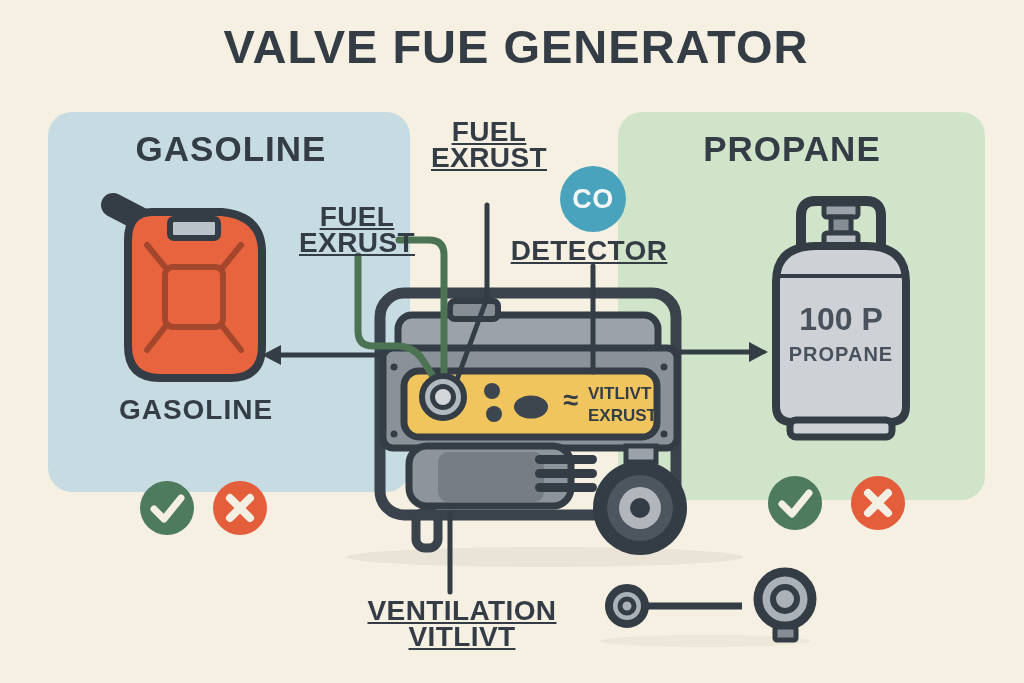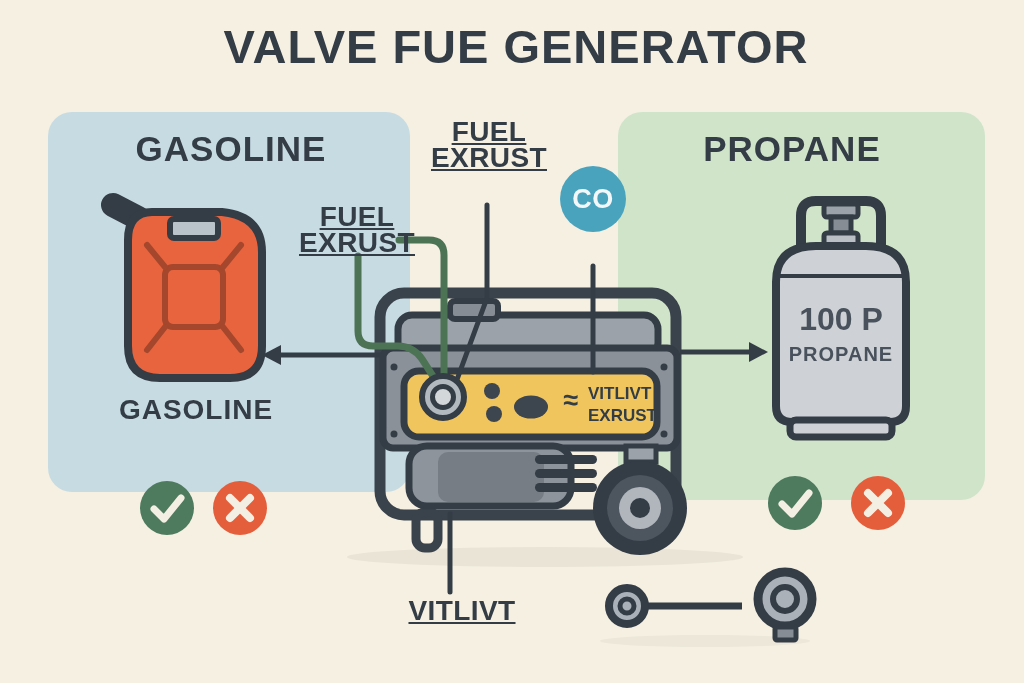--- a/index.html
+++ b/index.html
@@ -151,24 +151,26 @@
   </div>
 
   <div class="label lbl" style="left:357px;top:204px;">
     <div>FUEL</div>
     <div>EXRUST</div>
   </div>
 
   <div class="co-badge">
     <span>CO</span>
   </div>
+  <div class="label lbl" style="left:589px;top:236px;">DETECTOR</div>
 
   <div class="label caption" style="left:196px;top:395px;">GASOLINE</div>
 
   <div class="label lbl" style="left:462px;top:598px;">
+    <div>VENTILATION</div>
     <div>VITLIVT</div>
   </div>
 
 
   <div class="status ok" style="left:140px;top:481px;">
     <svg width="54" height="54" viewBox="0 0 54 54">
         <path d="M14,28 L24,38 L41,17" fill="none" stroke="#f3efe2" stroke-width="7" stroke-linecap="round" stroke-linejoin="round"></path>
       </svg>
   </div>
   <div class="status no" style="left:213px;top:481px;">

